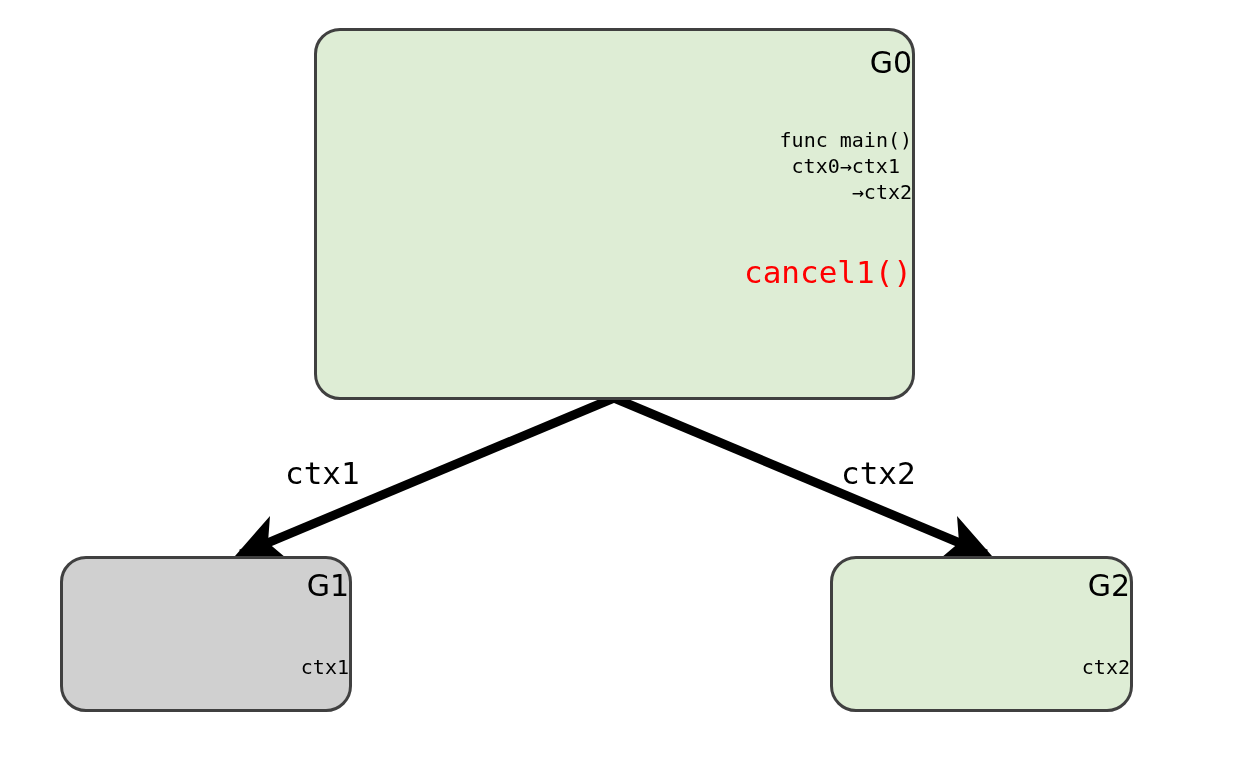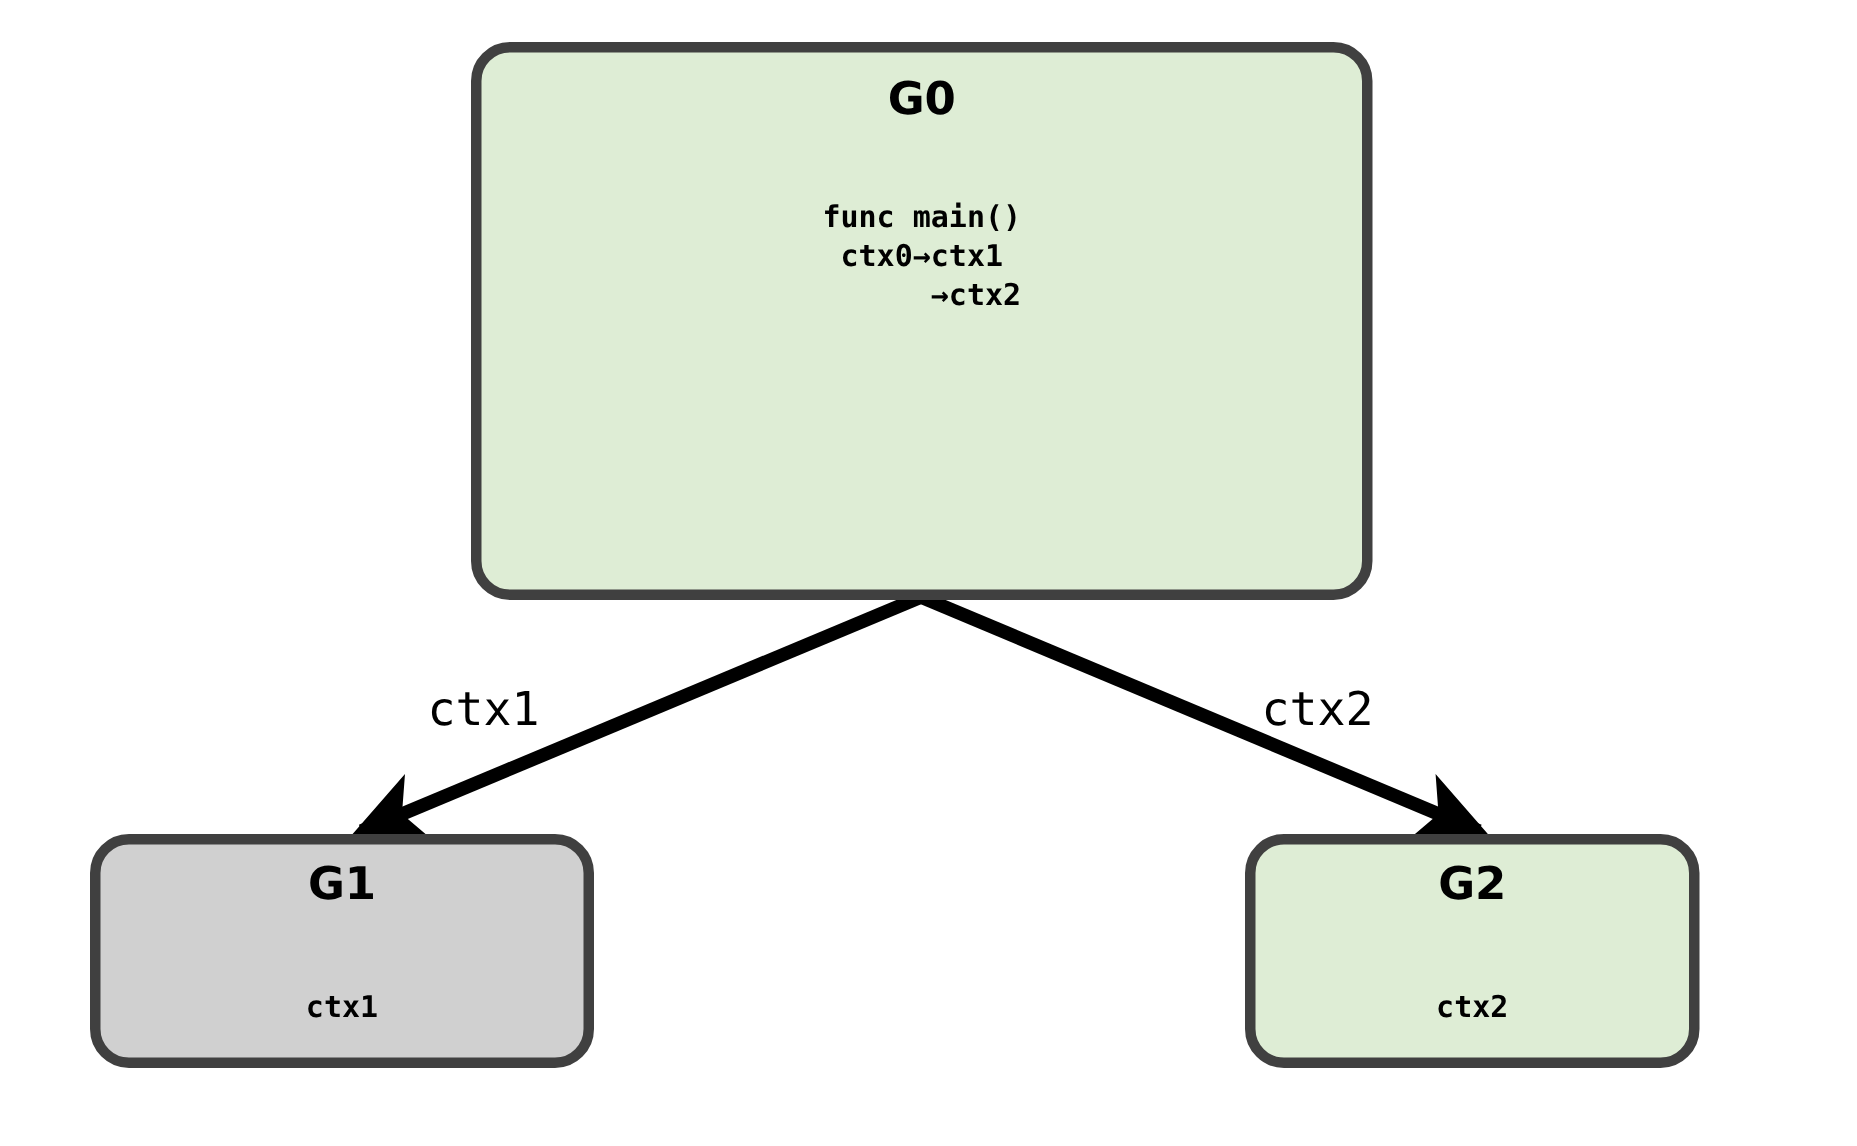--- a/index.html
+++ b/index.html
@@ -22,27 +22,26 @@
     position: absolute;
     left: 0;
     top: 0;
     width: 1238px;
     height: 764px;
     pointer-events: none;
   }
   .node {
     position: absolute;
     box-sizing: border-box;
-    border: 7px solid #404040;
+    border: 3px solid #404040;
     border-radius: 26px;
     display: flex;
     flex-direction: column;
-    align-items: center;
+    align-items: flex-end;
     overflow: hidden;
-    font-weight: bold;
   }
   .node-title {
     font-family: "DejaVu Sans", sans-serif;
     font-size: 30px;
     line-height: 1;
     color: #000000;
     text-align: center;
     white-space: pre;
   }
   .node-body {
@@ -72,21 +71,21 @@
     justify-content: flex-start;
   }
   #node-g0 .node-title { margin-top: 17px; }
   #node-g0 .node-body  { margin-top: 49px; }
   #node-g0 .node-call  { margin-top: 52px; }
 
   
   #node-g1 {
     left: 60px;
     top: 556px;
-    width: 336px;
+    width: 292px;
     height: 156px;
     background: #d0d0d0;
   }
   #node-g1 .node-title { margin-top: 12px; }
   #node-g1 .node-body  { margin-top: 53px; }
 
   
   #node-g2 {
     left: 830px;
     top: 556px;
@@ -132,20 +131,21 @@
 
   <div class="edge-label" id="edge-label-ctx1">ctx1</div>
 
   <div class="edge-label" id="edge-label-ctx2">ctx2</div>
 
   <div class="node" id="node-g0">
     <div class="node-title">G0</div>
     <div class="node-body">func main()
 ctx0→ctx1
       →ctx2</div>
+    <div class="node-call">cancel1()</div>
   </div>
 
   <div class="node" id="node-g1">
     <div class="node-title">G1</div>
     <div class="node-body">ctx1</div>
   </div>
 
   <div class="node" id="node-g2">
     <div class="node-title">G2</div>
     <div class="node-body">ctx2</div>

